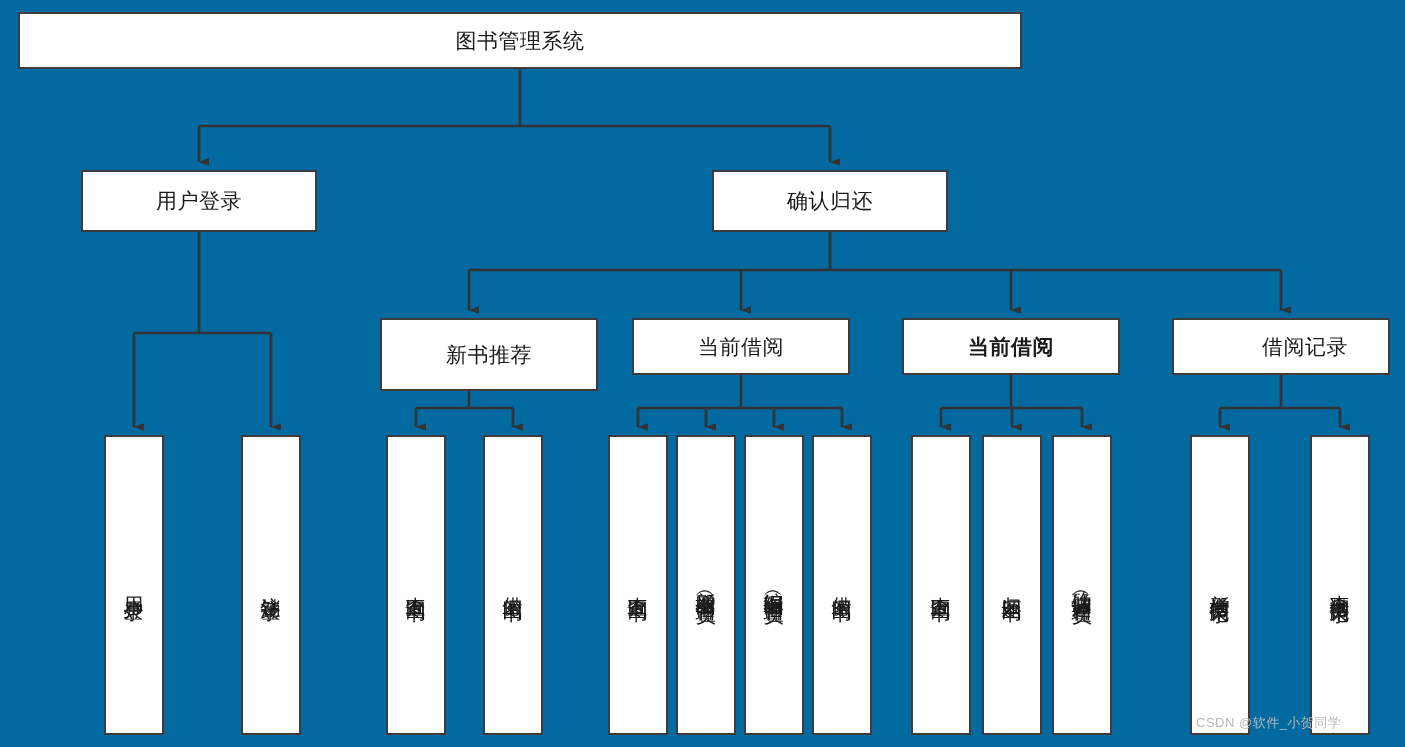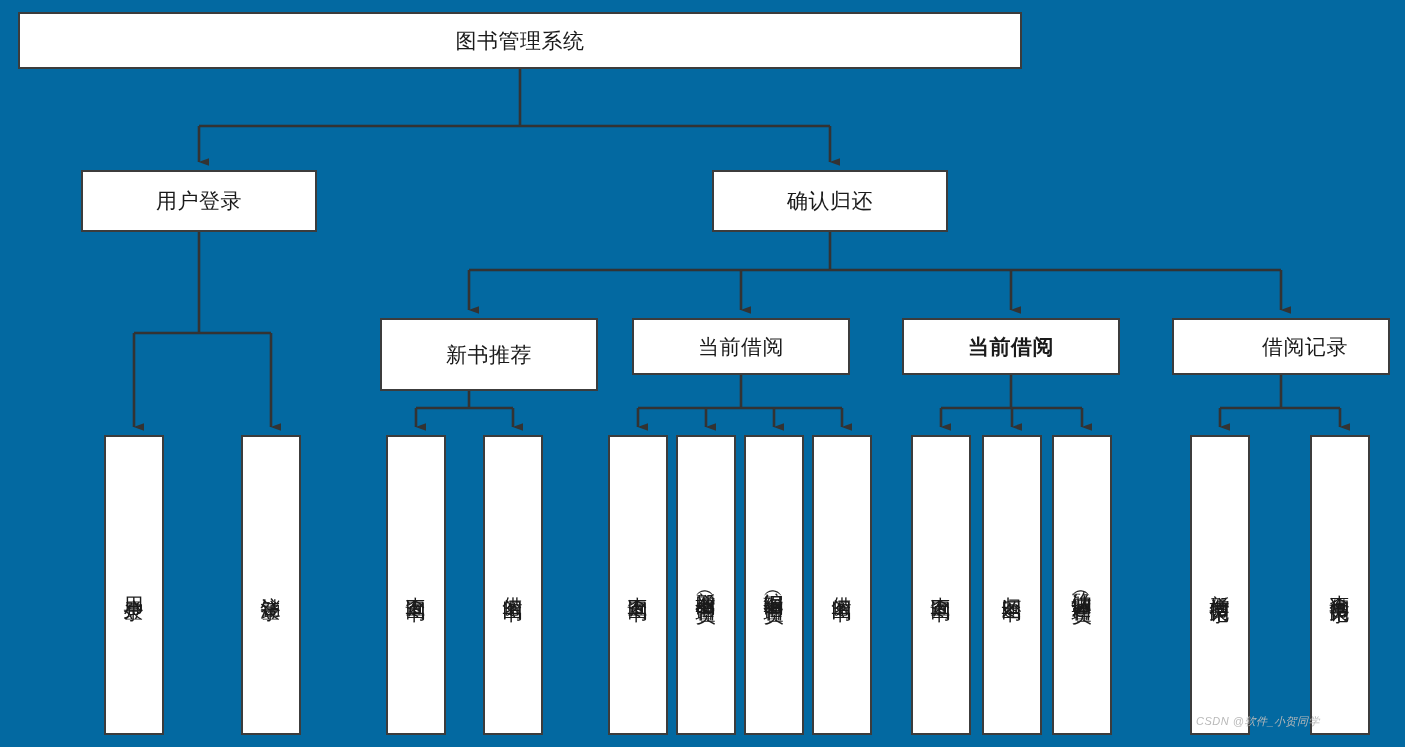--- a/index.html
+++ b/index.html
@@ -46,26 +46,25 @@
   }
   .node-label.vertical {
     writing-mode: vertical-rl;
     text-orientation: upright;
     letter-spacing: 2px;
     line-height: 1;
     font-size: 20px;
   }
   .watermark {
     position: absolute;
-    font-size: 11px;
+    font-size: 13px;
     color: #b9b9b9;
     white-space: nowrap;
     letter-spacing: 0.5px;
     pointer-events: none;
-    font-style: italic;
   }
 </style>
 </head>
 <body>
 
 <div id="diagram-root">
 
   <svg class="diagram-canvas" viewBox="0 0 1405 747">
     <defs>
       <marker id="arrowhead" markerWidth="9" markerHeight="11" refX="4.2" refY="10.4" orient="auto" markerUnits="userSpaceOnUse">

